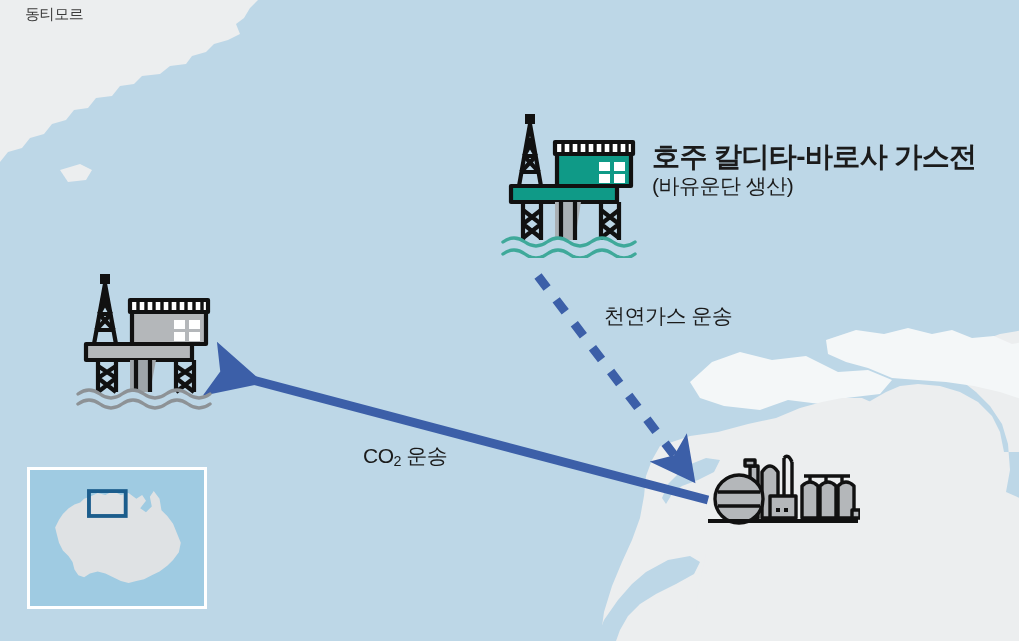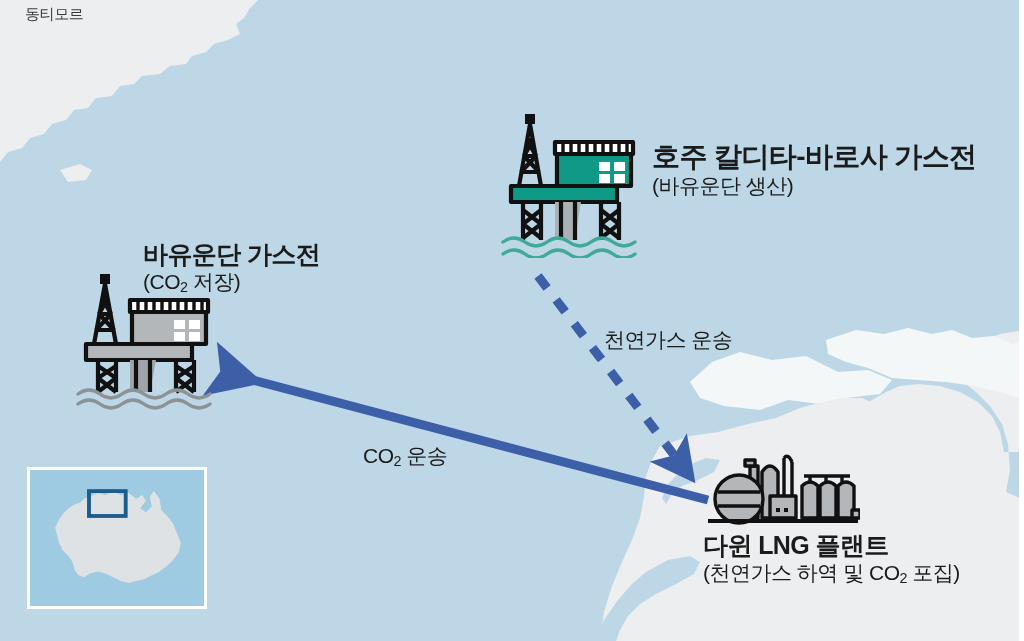--- a/index.html
+++ b/index.html
@@ -70,21 +70,21 @@
     vertical-align: baseline;
     position: relative;
     bottom: -0.18em;
   }
 
   
   #label-barossa   { left: 652px; top: 141px; }
   #label-barossa .label-title { font-size: 28px; }
   #label-bayuundan { left: 143px; top: 240px; text-align: left; }
   #label-darwin    { left: 703px; top: 531px; }
-  #flow-gas        { left: 604px; top: 302px; margin-top: 24px; }
+  #flow-gas        { left: 604px; top: 302px; }
   #flow-co2        { left: 363px; top: 442px; text-align: center; }
   #label-timor     { left: 25px; top: 5px; }
 
   
   .icon-wrap { position: absolute; }
   #icon-platform-teal { left: 497px; top: 106px; width: 146px; height: 152px; }
   #icon-platform-gray { left: 72px; top: 266px; width: 146px; height: 144px; }
   #icon-lng-plant     { left: 704px; top: 452px; width: 156px; height: 78px; }
 
   
@@ -291,27 +291,19 @@
     </svg>
   </div>
 
   <div class="region-label" id="label-timor">동티모르</div>
 
   <div class="label-block" id="label-barossa">
     <div class="label-title">호주 칼디타-바로사 가스전</div>
     <div class="label-sub">(바유운단 생산)</div>
   </div>
 
-  <div class="label-block" id="label-bayuundan">
-    <div class="label-title">바유운단 가스전</div>
-    <div class="label-sub"><span>(CO</span><sub>2</sub><span> 저장)</span></div>
-  </div>
-
-  <div class="label-block" id="label-darwin">
-    <div class="label-title">다윈 LNG 플랜트</div>
-    <div class="label-sub"><span>(천연가스 하역 및 CO</span><sub>2</sub><span> 포집)</span></div>
-  </div>
+
 
   <div class="flow-label" id="flow-gas">천연가스 운송</div>
 
   <div class="flow-label" id="flow-co2"><span>CO</span><sub>2</sub><span> 운송</span></div>
 
 </div>
 
 </body></html>

